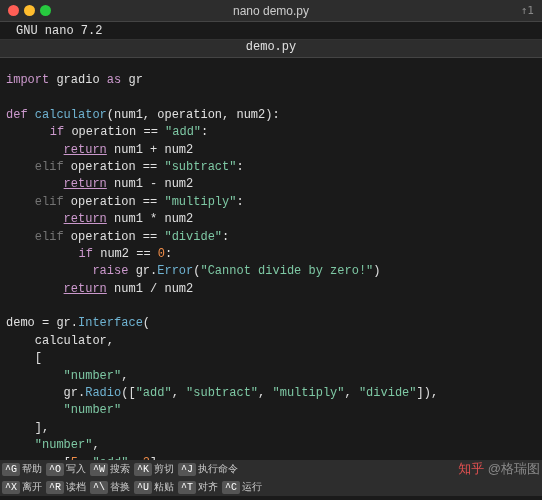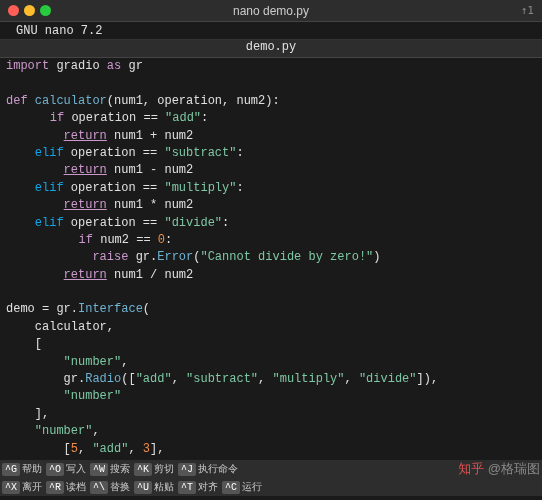--- a/index.html
+++ b/index.html
@@ -90,37 +90,37 @@
       color: #e0e0e0;
       font-size: 12px;
       font-family: 'Courier New', monospace;
       padding: 0 8px;
     }
 
     
     .code-area {
       flex: 1;
       background: #1a1a1a;
-      padding: 0 6px;
+      padding: 14px 6px;
       overflow: hidden;
       line-height: 1.45;
     }
 
     .code-line {
       white-space: pre;
       color: #e0e0e0;
       font-size: 12px;
       height: 17.4px;
     }
 
     
     .kw-import { color: #cc99cd; }
     .kw-def { color: #cc99cd; }
     .kw-if { color: #cc99cd; margin-left: 15px; }
-    .kw-elif { color: #0ea5e9; }
+    .kw-elif { color: #737373; }
     .kw-return { color: #cc99cd; text-decoration: underline; }
     .kw-raise { color: #cc99cd; }
     .str { color: #7ec8a4; }
     .fn-name { color: #6fb3d2; }
     .num { color: #f08d49; }
 
     
     .shortcut-bar {
       background: #2d2d2d;
       height: 18px;

